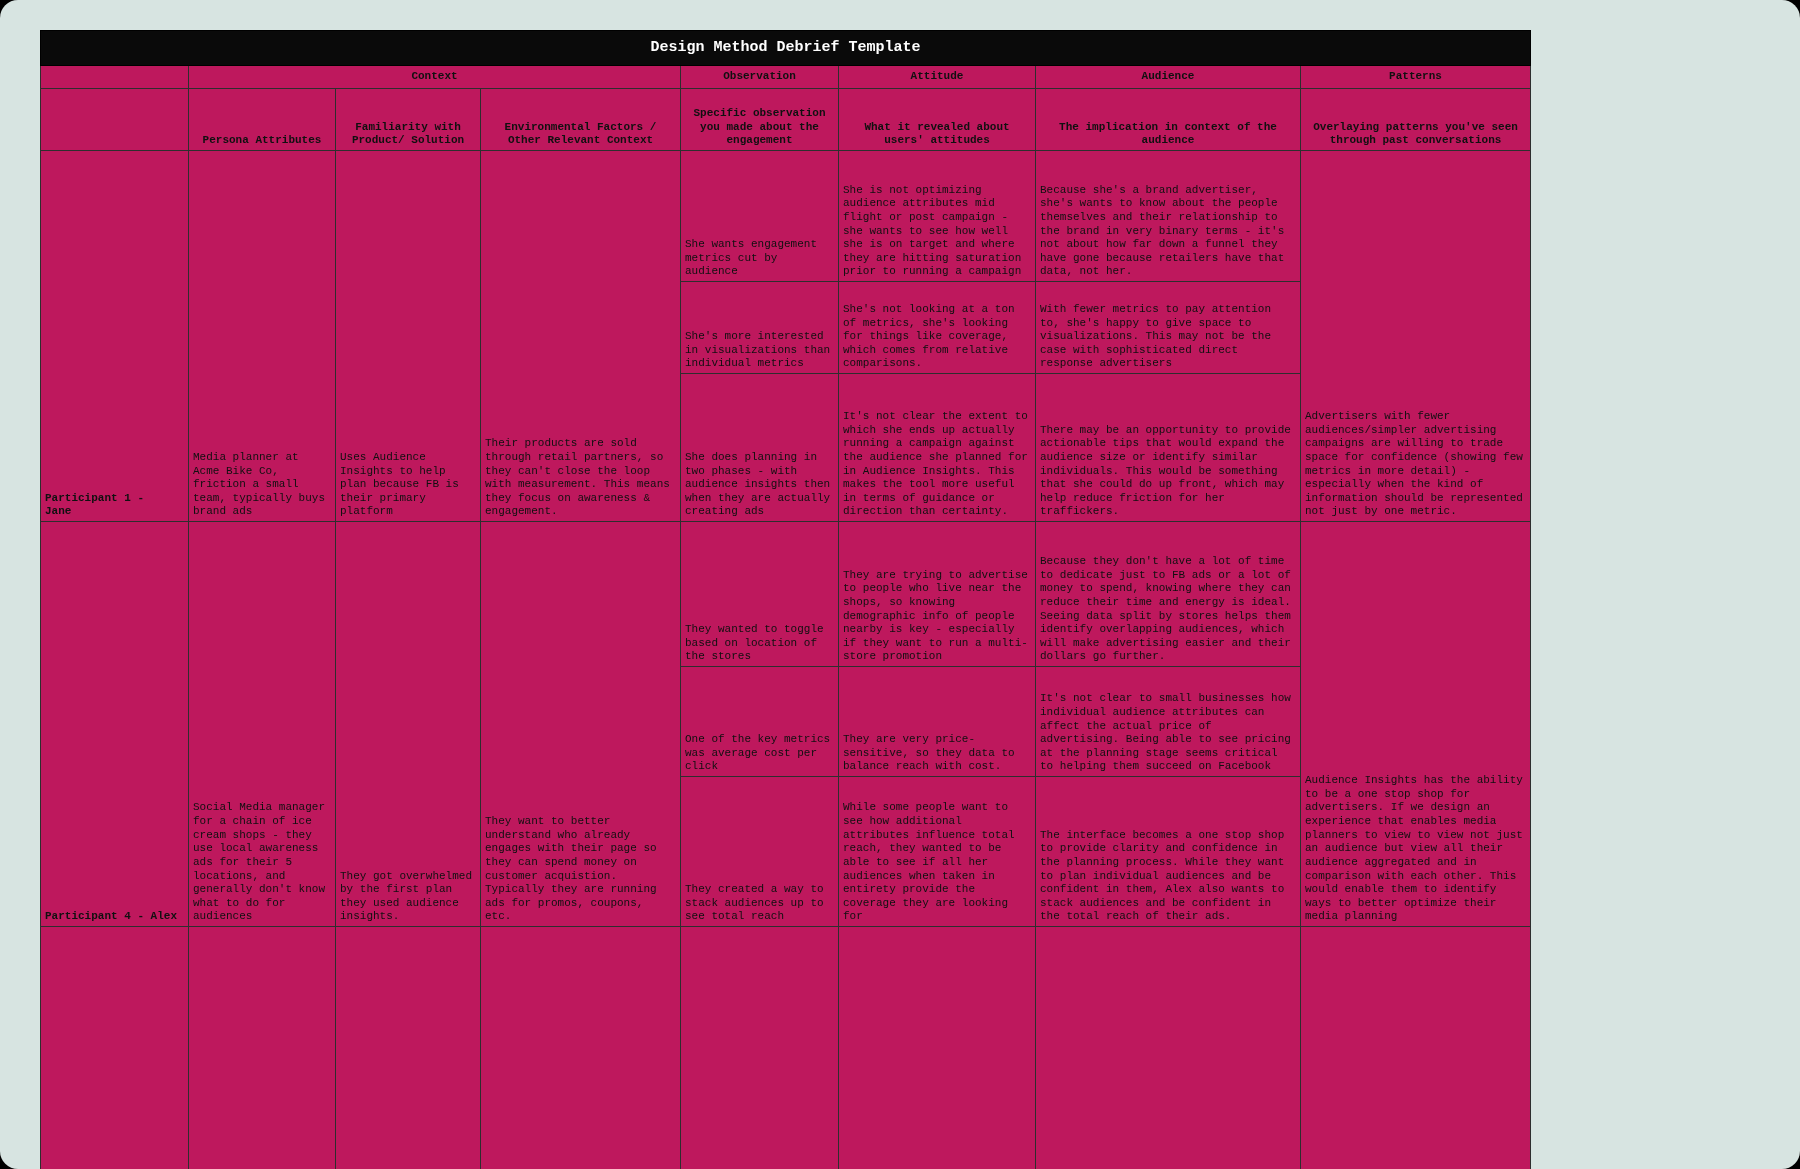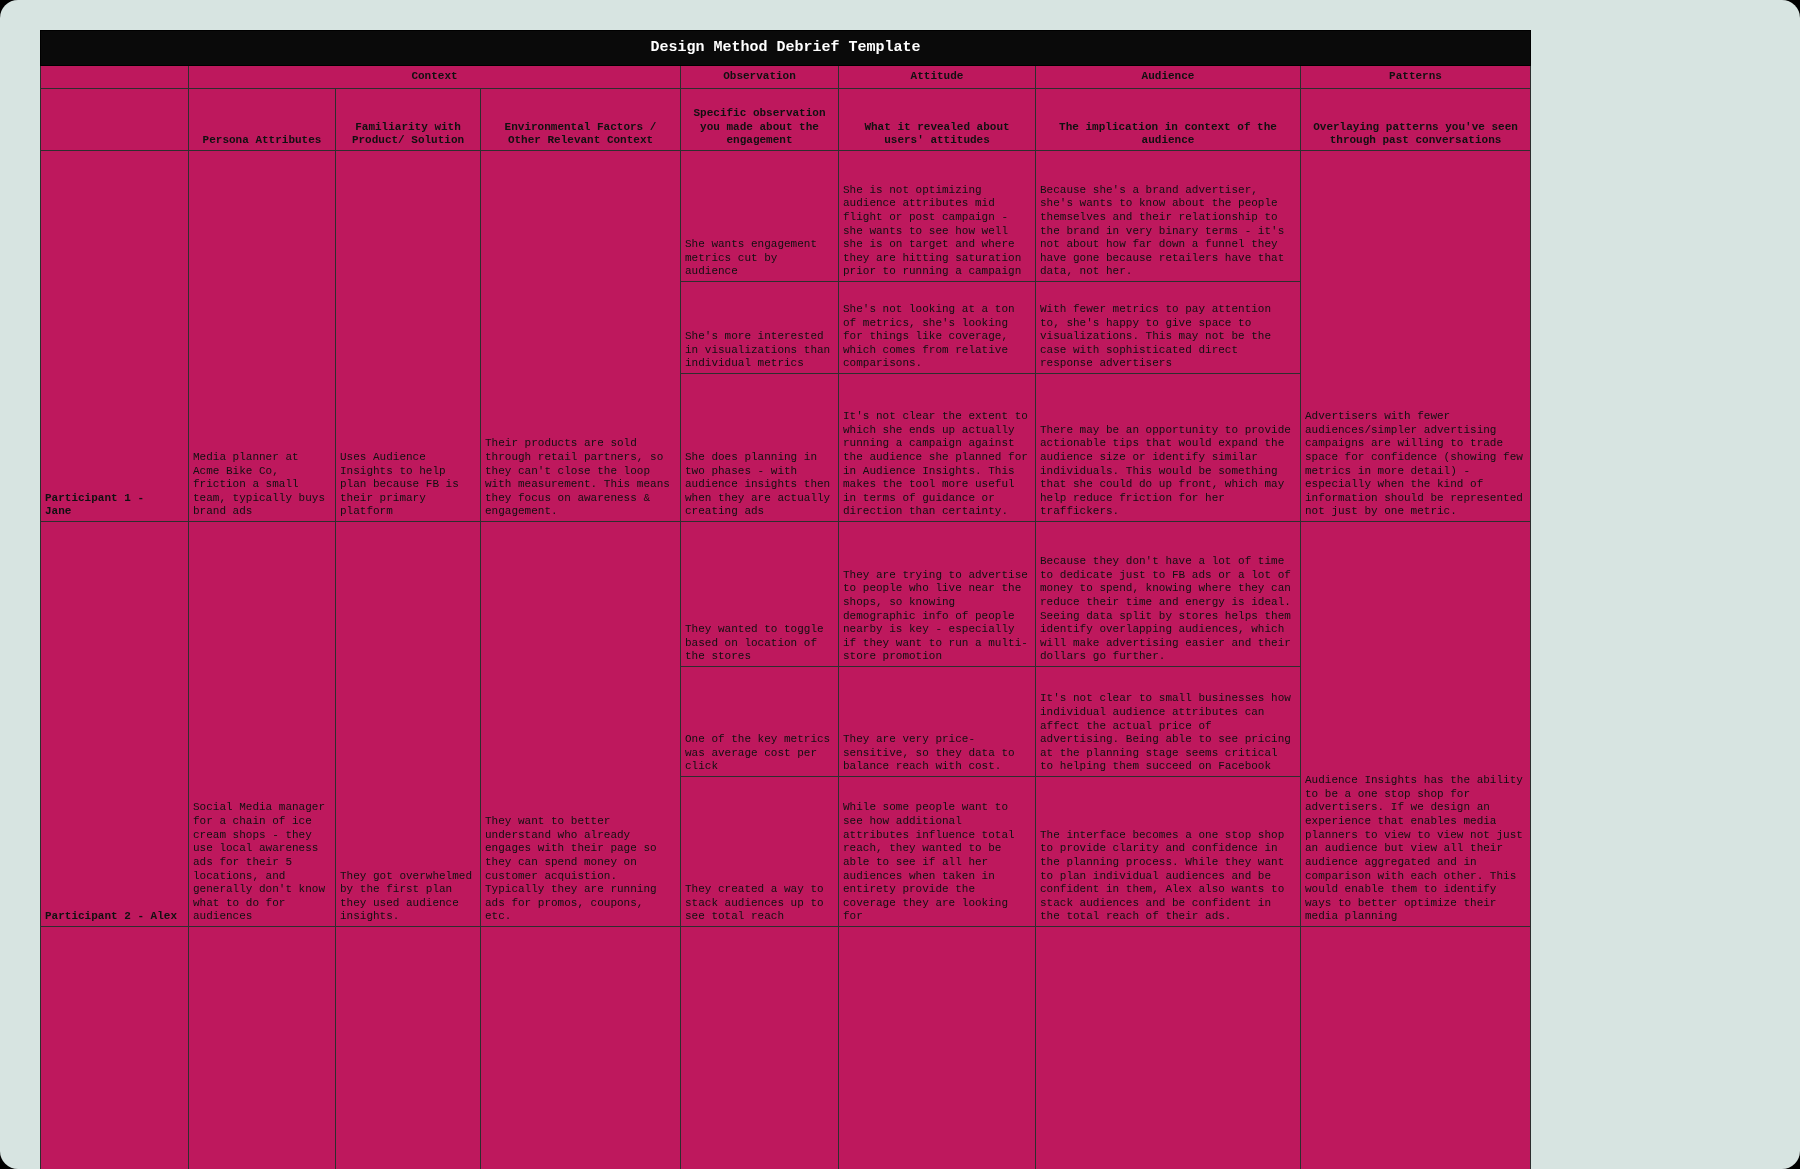--- a/index.html
+++ b/index.html
@@ -117,21 +117,21 @@
       <td>She's not looking at a ton of metrics, she's looking for things like coverage, which comes from relative comparisons.</td>
       <td>With fewer metrics to pay attention to, she's happy to give space to visualizations. This may not be the case with sophisticated direct response advertisers</td>
     </tr>
     <tr style="height:148px">
       <td>She does planning in two phases - with audience insights then when they are actually creating ads</td>
       <td>It's not clear the extent to which she ends up actually running a campaign against the audience she planned for in Audience Insights. This makes the tool more useful in terms of guidance or direction than certainty.</td>
       <td>There may be an opportunity to provide actionable tips that would expand the audience size or identify similar individuals. This would be something that she could do up front, which may help reduce friction for her traffickers.</td>
     </tr>
 
     <tr style="height:145px">
-      <td rowspan="3" class="name-cell">Participant 2 - Alex</td>
+      <td rowspan="3" class="name-cell">Participant 4 - Alex</td>
       <td rowspan="3">Social Media manager for a chain of ice cream shops - they use local awareness ads for their 5 locations, and generally don't know what to do for audiences</td>
       <td rowspan="3">They got overwhelmed by the first plan they used audience insights.</td>
       <td rowspan="3">They want to better understand who already engages with their page so they can spend money on customer acquistion. Typically they are running ads for promos, coupons, etc.</td>
       <td>They wanted to toggle based on location of the stores</td>
       <td>They are trying to advertise to people who live near the shops, so knowing demographic info of people nearby is key - especially if they want to run a multi-store promotion</td>
       <td>Because they don't have a lot of time to dedicate just to FB ads or a lot of money to spend, knowing where they can reduce their time and energy is ideal. Seeing data split by stores helps them identify overlapping audiences, which will make advertising easier and their dollars go further.</td>
       <td rowspan="3">Audience Insights has the ability to be a one stop shop for advertisers. If we design an experience that enables media planners to view to view not just an audience but view all their audience aggregated and in comparison with each other. This would enable them to identify ways to better optimize their media planning</td>
     </tr>
     <tr style="height:110px">
       <td>One of the key metrics was average cost per click</td>

